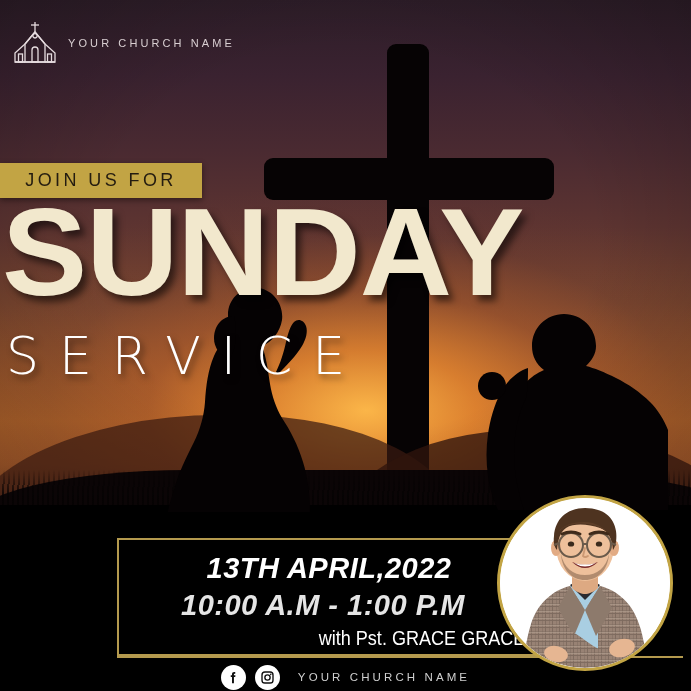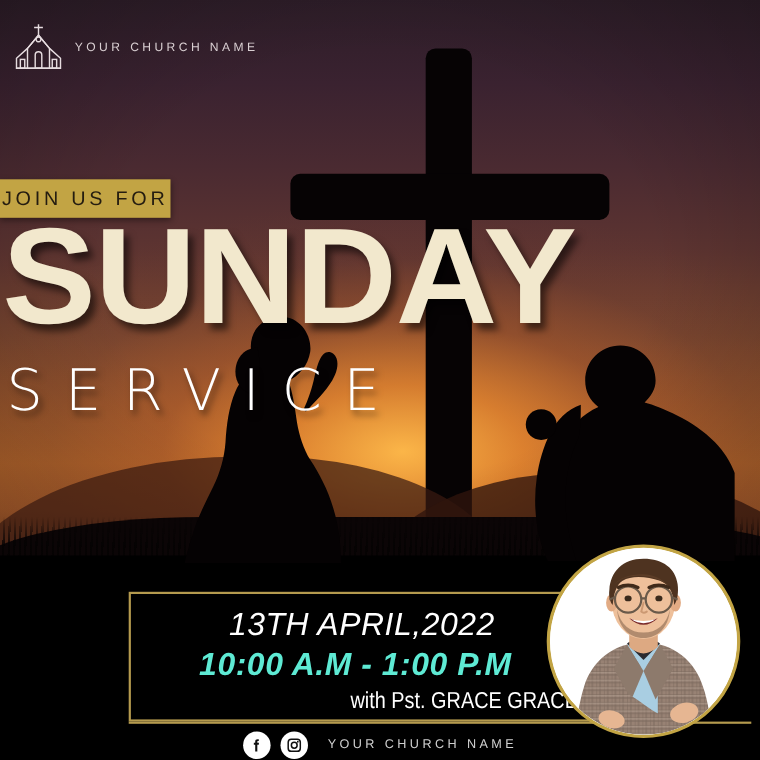--- a/index.html
+++ b/index.html
@@ -157,21 +157,21 @@
     letter-spacing: 3.1px;
     font-weight: 400;
     white-space: nowrap;
   }
 
   
   .join-tag {
     position: absolute;
     left: 0px;
     top: 163px;
-    width: 155px;
+    width: 202px;
     height: 35px;
     background: #c2a444;
     display: flex;
     align-items: center;
     justify-content: center;
     box-shadow: 0 2px 6px rgba(0,0,0,0.45);
   }
   .join-tag span {
     color: #241c10;
     font-size: 18px;
@@ -224,31 +224,31 @@
     border: 2px solid #b49a4e;
     box-sizing: border-box;
   }
   .info-date {
     position: absolute;
     left: 0; right: 0;
     top: 12px;
     text-align: center;
     color: #ffffff;
     font-size: 29px;
-    font-weight: 400;
+    font-weight: 700;
     font-style: italic;
     letter-spacing: 0.5px;
     white-space: nowrap;
   }
   .info-time {
     position: absolute;
     left: 0; right: 12px;
     top: 49px;
     text-align: center;
-    color: #5eead4;
+    color: #e5e5e5;
     font-size: 29px;
     font-weight: 700;
     font-style: italic;
     letter-spacing: 0.5px;
     white-space: nowrap;
   }
   .info-pastor {
     position: absolute;
     right: 14px;
     top: 86px;

